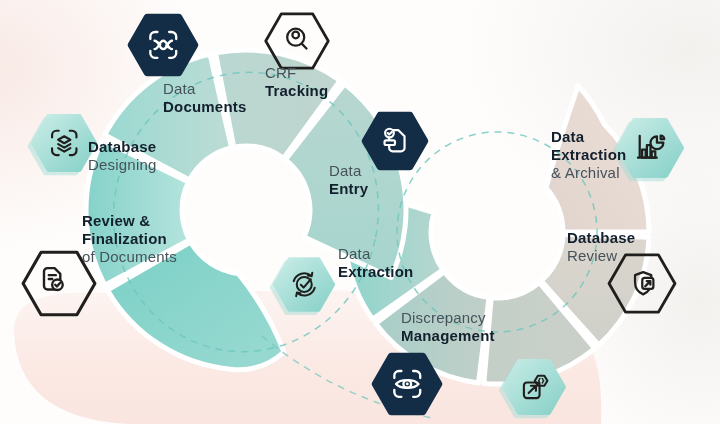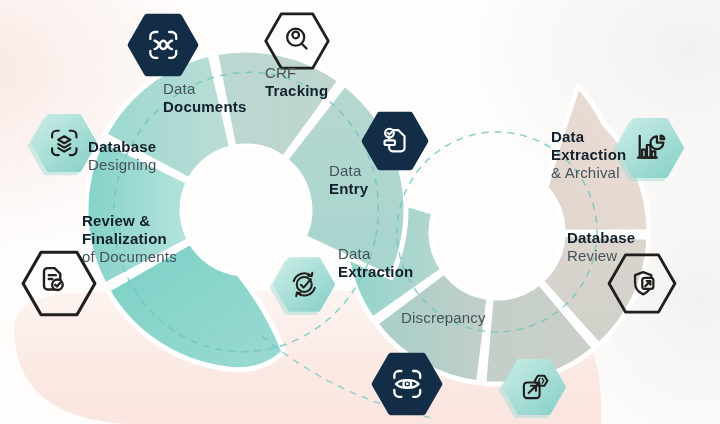--- a/index.html
+++ b/index.html
@@ -241,20 +241,21 @@
     <span class="b">Entry</span>
   </div>
 
   <div class="label" style="left:338px;top:245px">
     <span class="r">Data</span>
     <span class="b">Extraction</span>
   </div>
 
   <div class="label" style="left:401px;top:309px">
     <span class="r">Discrepancy</span>
+    <span class="b">Management</span>
   </div>
 
 
   <div class="label" style="left:567px;top:229px">
     <span class="b">Database</span>
     <span class="r">Review</span>
   </div>
 
   <div class="label" style="left:551px;top:128px">
     <span class="b">Data</span>

